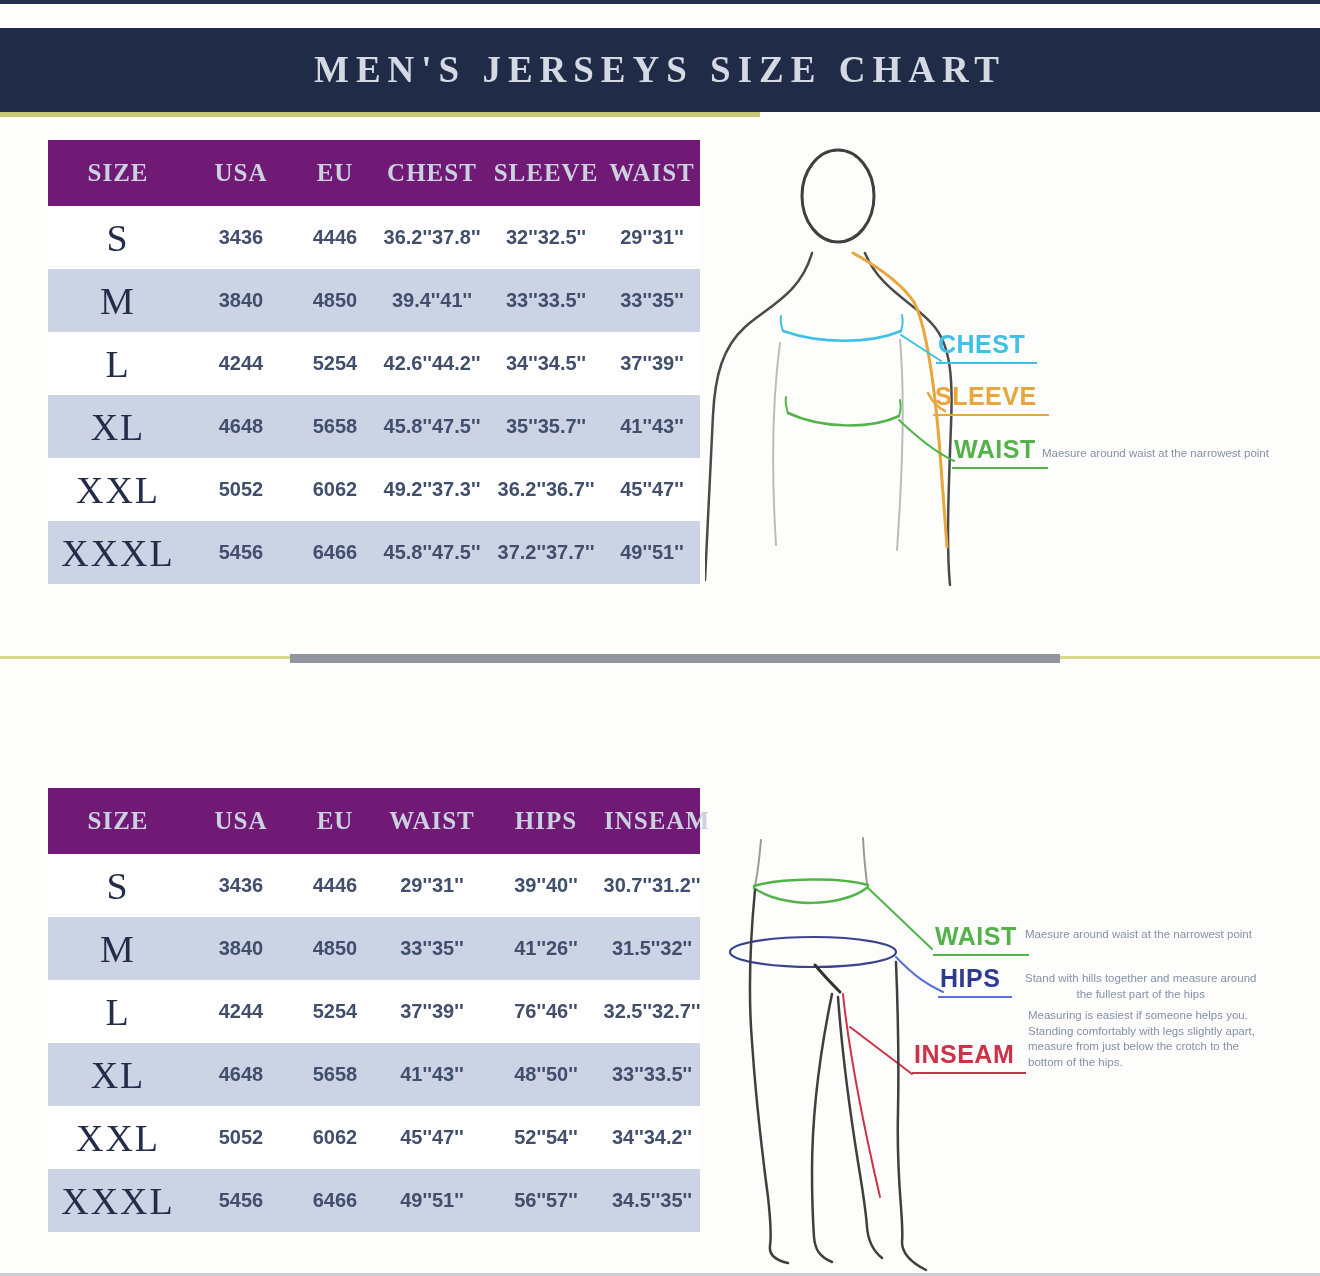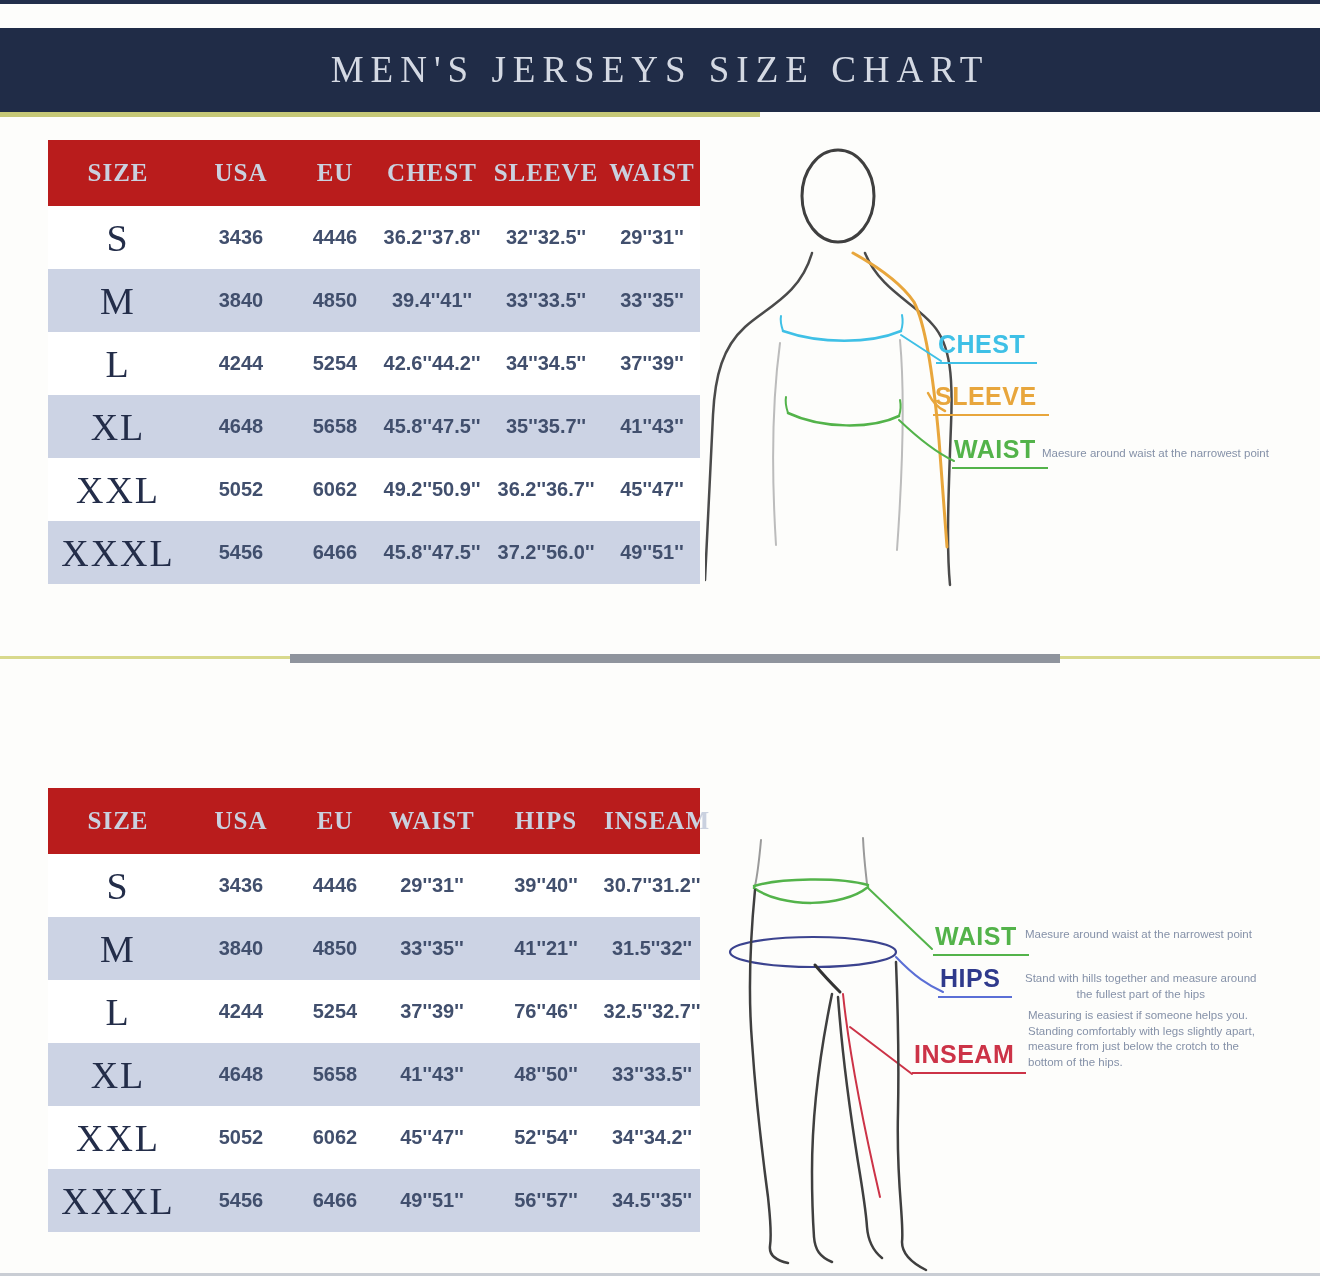--- a/index.html
+++ b/index.html
@@ -11,33 +11,33 @@
   }
   .hairline-top { position:absolute; left:0; top:0; width:100%; height:4px; background:#232f4b; }
   .hairline-bottom { position:absolute; left:0; top:1273px; width:100%; height:3px; background:#c9cdd4; }
 
   
   .band { position:absolute; left:0; width:100%; height:84px; background:#202c47; }
   .band-jerseys { top:28px; }
   .band-pants { top:660px; }
   .band-title {
     width:100%; text-align:center; line-height:84px;
-    font-family:"Liberation Serif", serif; font-weight:normal;
+    font-family:"Liberation Serif", serif; font-weight:bold;
     font-size:37px; letter-spacing:7px; color:#d4d9e3;
   }
   .accent-jerseys { position:absolute; left:0; top:112px; width:760px; height:5px; background:#c6c877; }
   .accent-pants-line { position:absolute; left:0; top:656px; width:100%; height:3px; background:#d8d98c; }
   .gray-strip-pants { position:absolute; left:290px; top:654px; width:770px; height:9px; background:#8f949d; }
 
   
   .table { position:absolute; left:48px; width:652px; }
   .table-jerseys { top:140px; }
   .table-pants { top:788px; }
   .thead {
-    display:flex; align-items:center; height:66px; background:#b91c1c;
+    display:flex; align-items:center; height:66px; background:#701a75;
     font-family:"Liberation Serif", serif; font-weight:bold;
     font-size:25px; letter-spacing:1px; color:#cad1df;
   }
   .trow { display:flex; align-items:center; height:63px; background:#ffffff; }
   .trow.alt { background:#ccd3e4; }
   .hc, .c { text-align:center; }
   .w1 { width:140px; } .w2 { width:106px; } .w3 { width:82px; }
   .w4 { width:112px; } .w5 { width:116px; } .w6 { width:96px; }
   .size {
     font-family:"Liberation Serif", serif; font-size:38px; color:#232d49;
@@ -195,21 +195,21 @@
     <div class="c w2 num cell">
             <span class="ln">50</span>
             <span class="ln">52</span>
           </div>
     <div class="c w3 num cell">
             <span class="ln">60</span>
             <span class="ln">62</span>
           </div>
     <div class="c w4 num cell">
             <span class="ln">49.2''</span>
-            <span class="ln">50.9''</span>
+            <span class="ln">37.3''</span>
           </div>
     <div class="c w5 num cell">
             <span class="ln">36.2''</span>
             <span class="ln">36.7''</span>
           </div>
     <div class="c w6 num cell">
             <span class="ln">45''</span>
             <span class="ln">47''</span>
           </div>
   </div>
@@ -222,21 +222,21 @@
     <div class="c w3 num cell">
             <span class="ln">64</span>
             <span class="ln">66</span>
           </div>
     <div class="c w4 num cell">
             <span class="ln">45.8''</span>
             <span class="ln">47.5''</span>
           </div>
     <div class="c w5 num cell">
             <span class="ln">37.2''</span>
-            <span class="ln">56.0''</span>
+            <span class="ln">37.7''</span>
           </div>
     <div class="c w6 num cell">
             <span class="ln">49''</span>
             <span class="ln">51''</span>
           </div>
   </div>
       </div>
   </div>
 
   <svg class="fig fig-jerseys" width="330" height="460" viewBox="0 0 330 460">
@@ -312,21 +312,21 @@
     <div class="c w3 num cell">
             <span class="ln">48</span>
             <span class="ln">50</span>
           </div>
     <div class="c w4 num cell">
             <span class="ln">33''</span>
             <span class="ln">35''</span>
           </div>
     <div class="c w5 num cell">
             <span class="ln">41''</span>
-            <span class="ln">21''</span>
+            <span class="ln">26''</span>
           </div>
     <div class="c w6 num cell">
             <span class="ln">31.5''</span>
             <span class="ln">32''</span>
           </div>
   </div>
         <div class="trow">
     <div class="c w1 size">L</div>
     <div class="c w2 num cell">
             <span class="ln">42</span>

